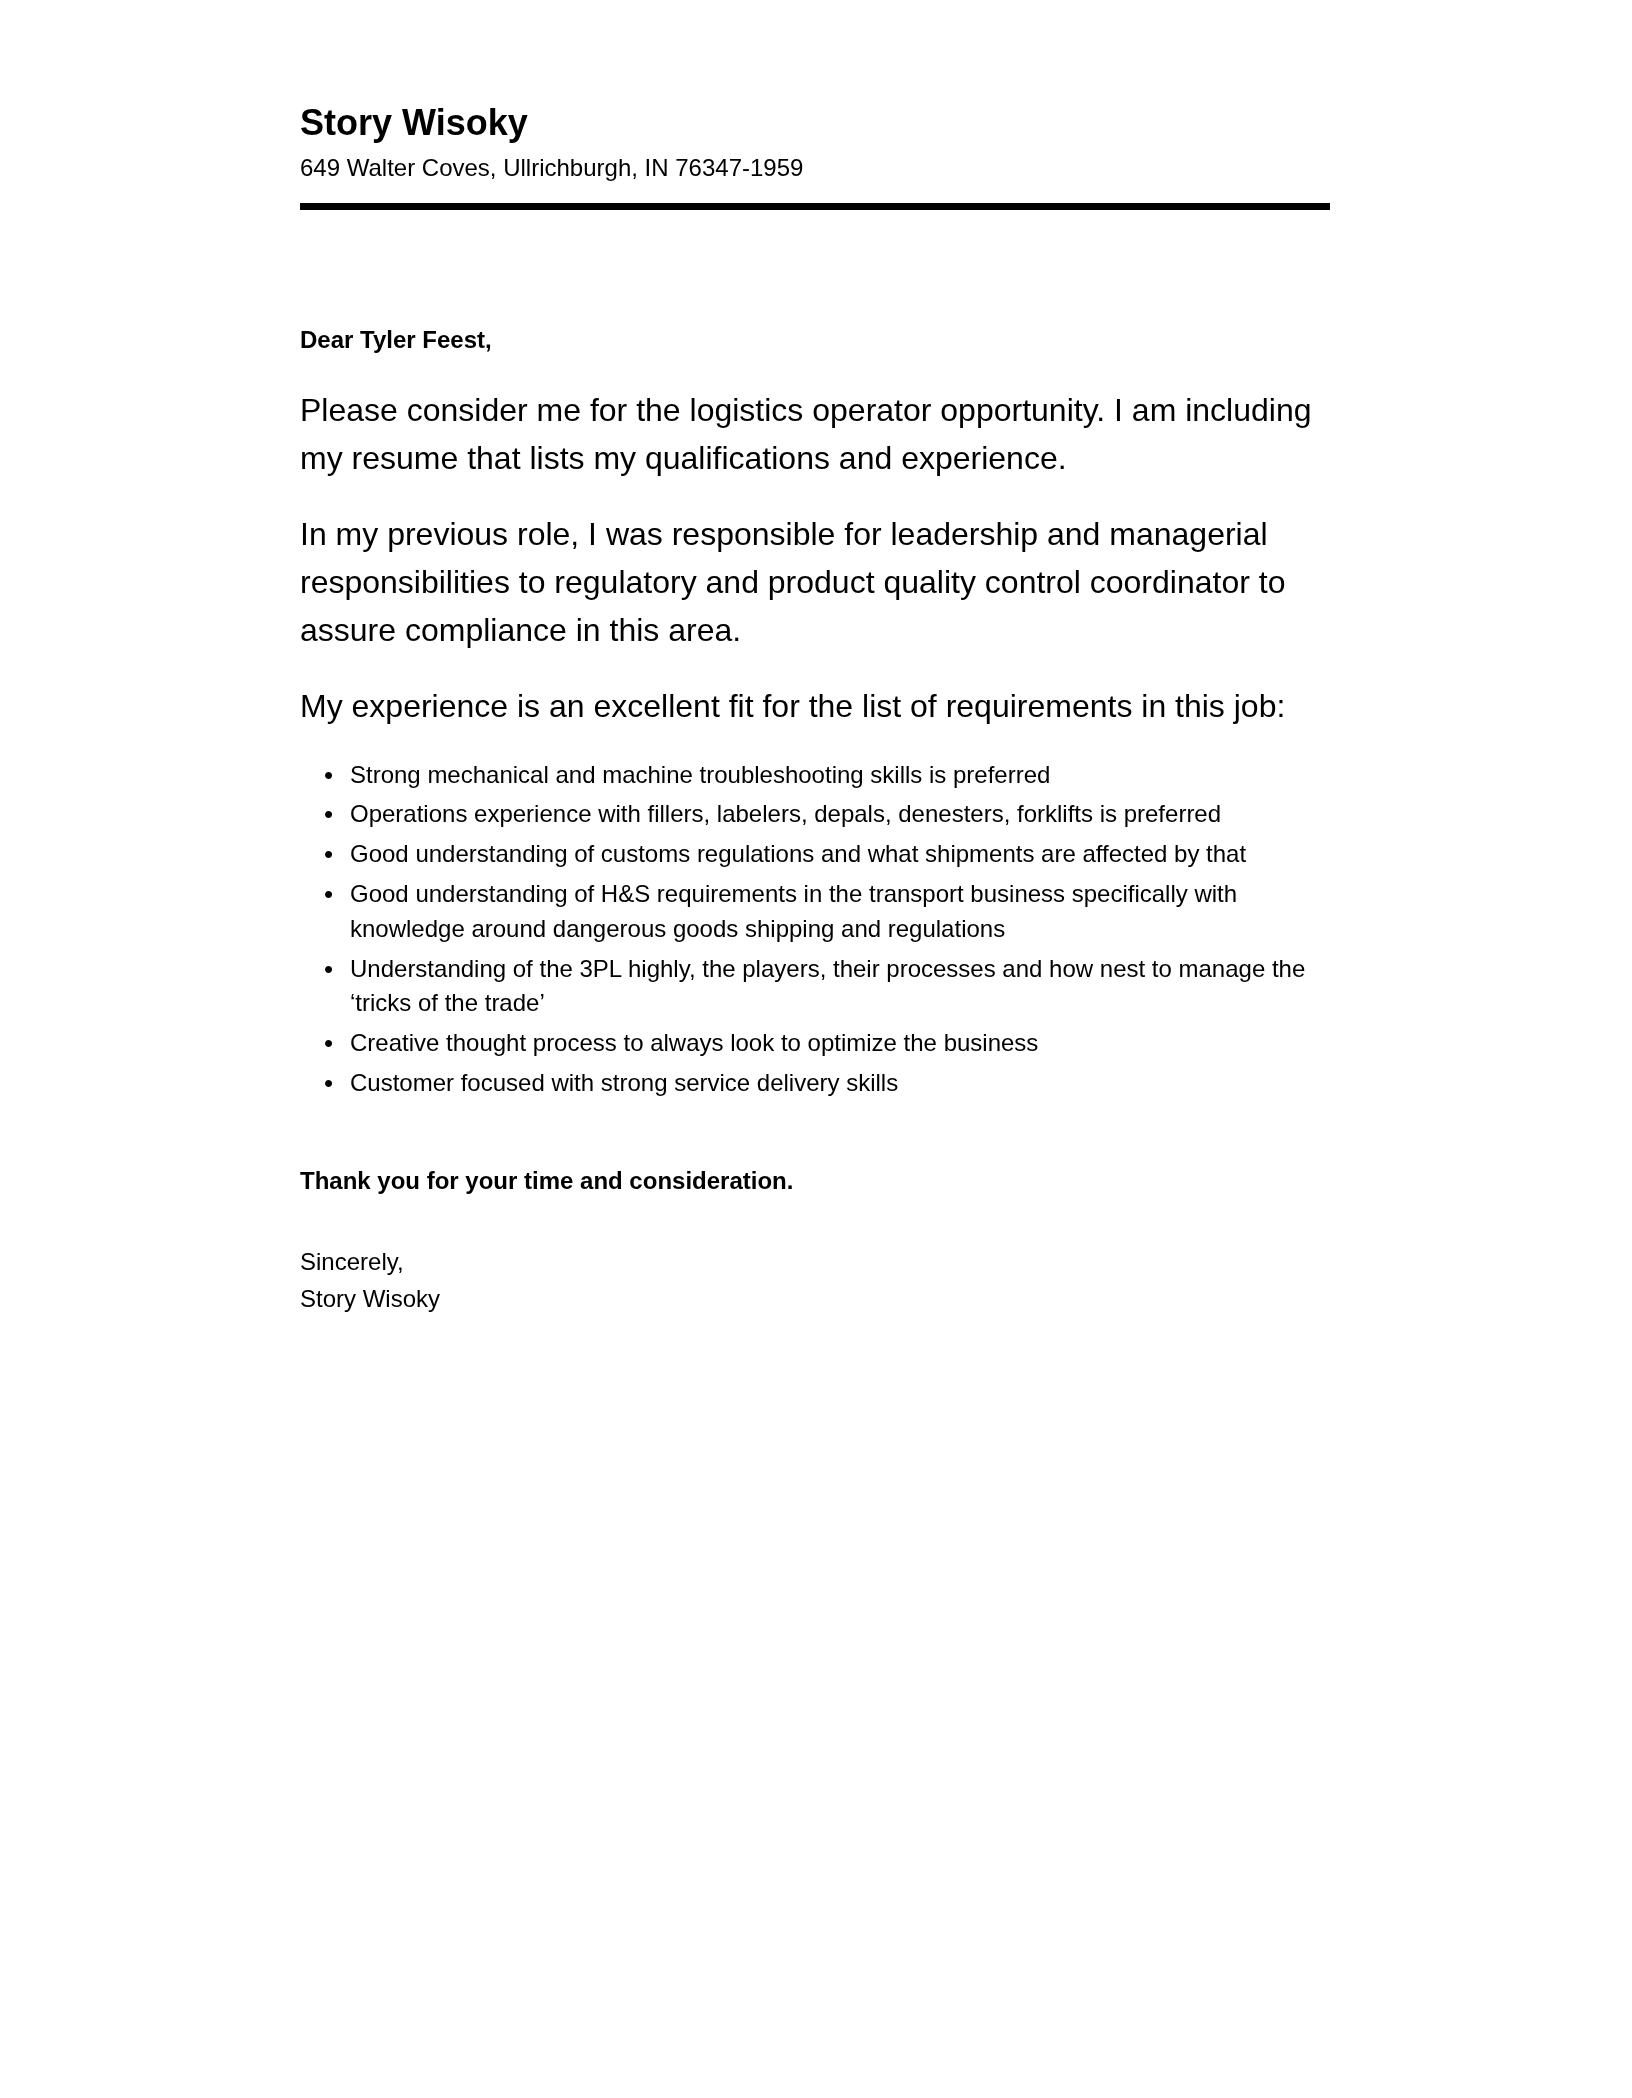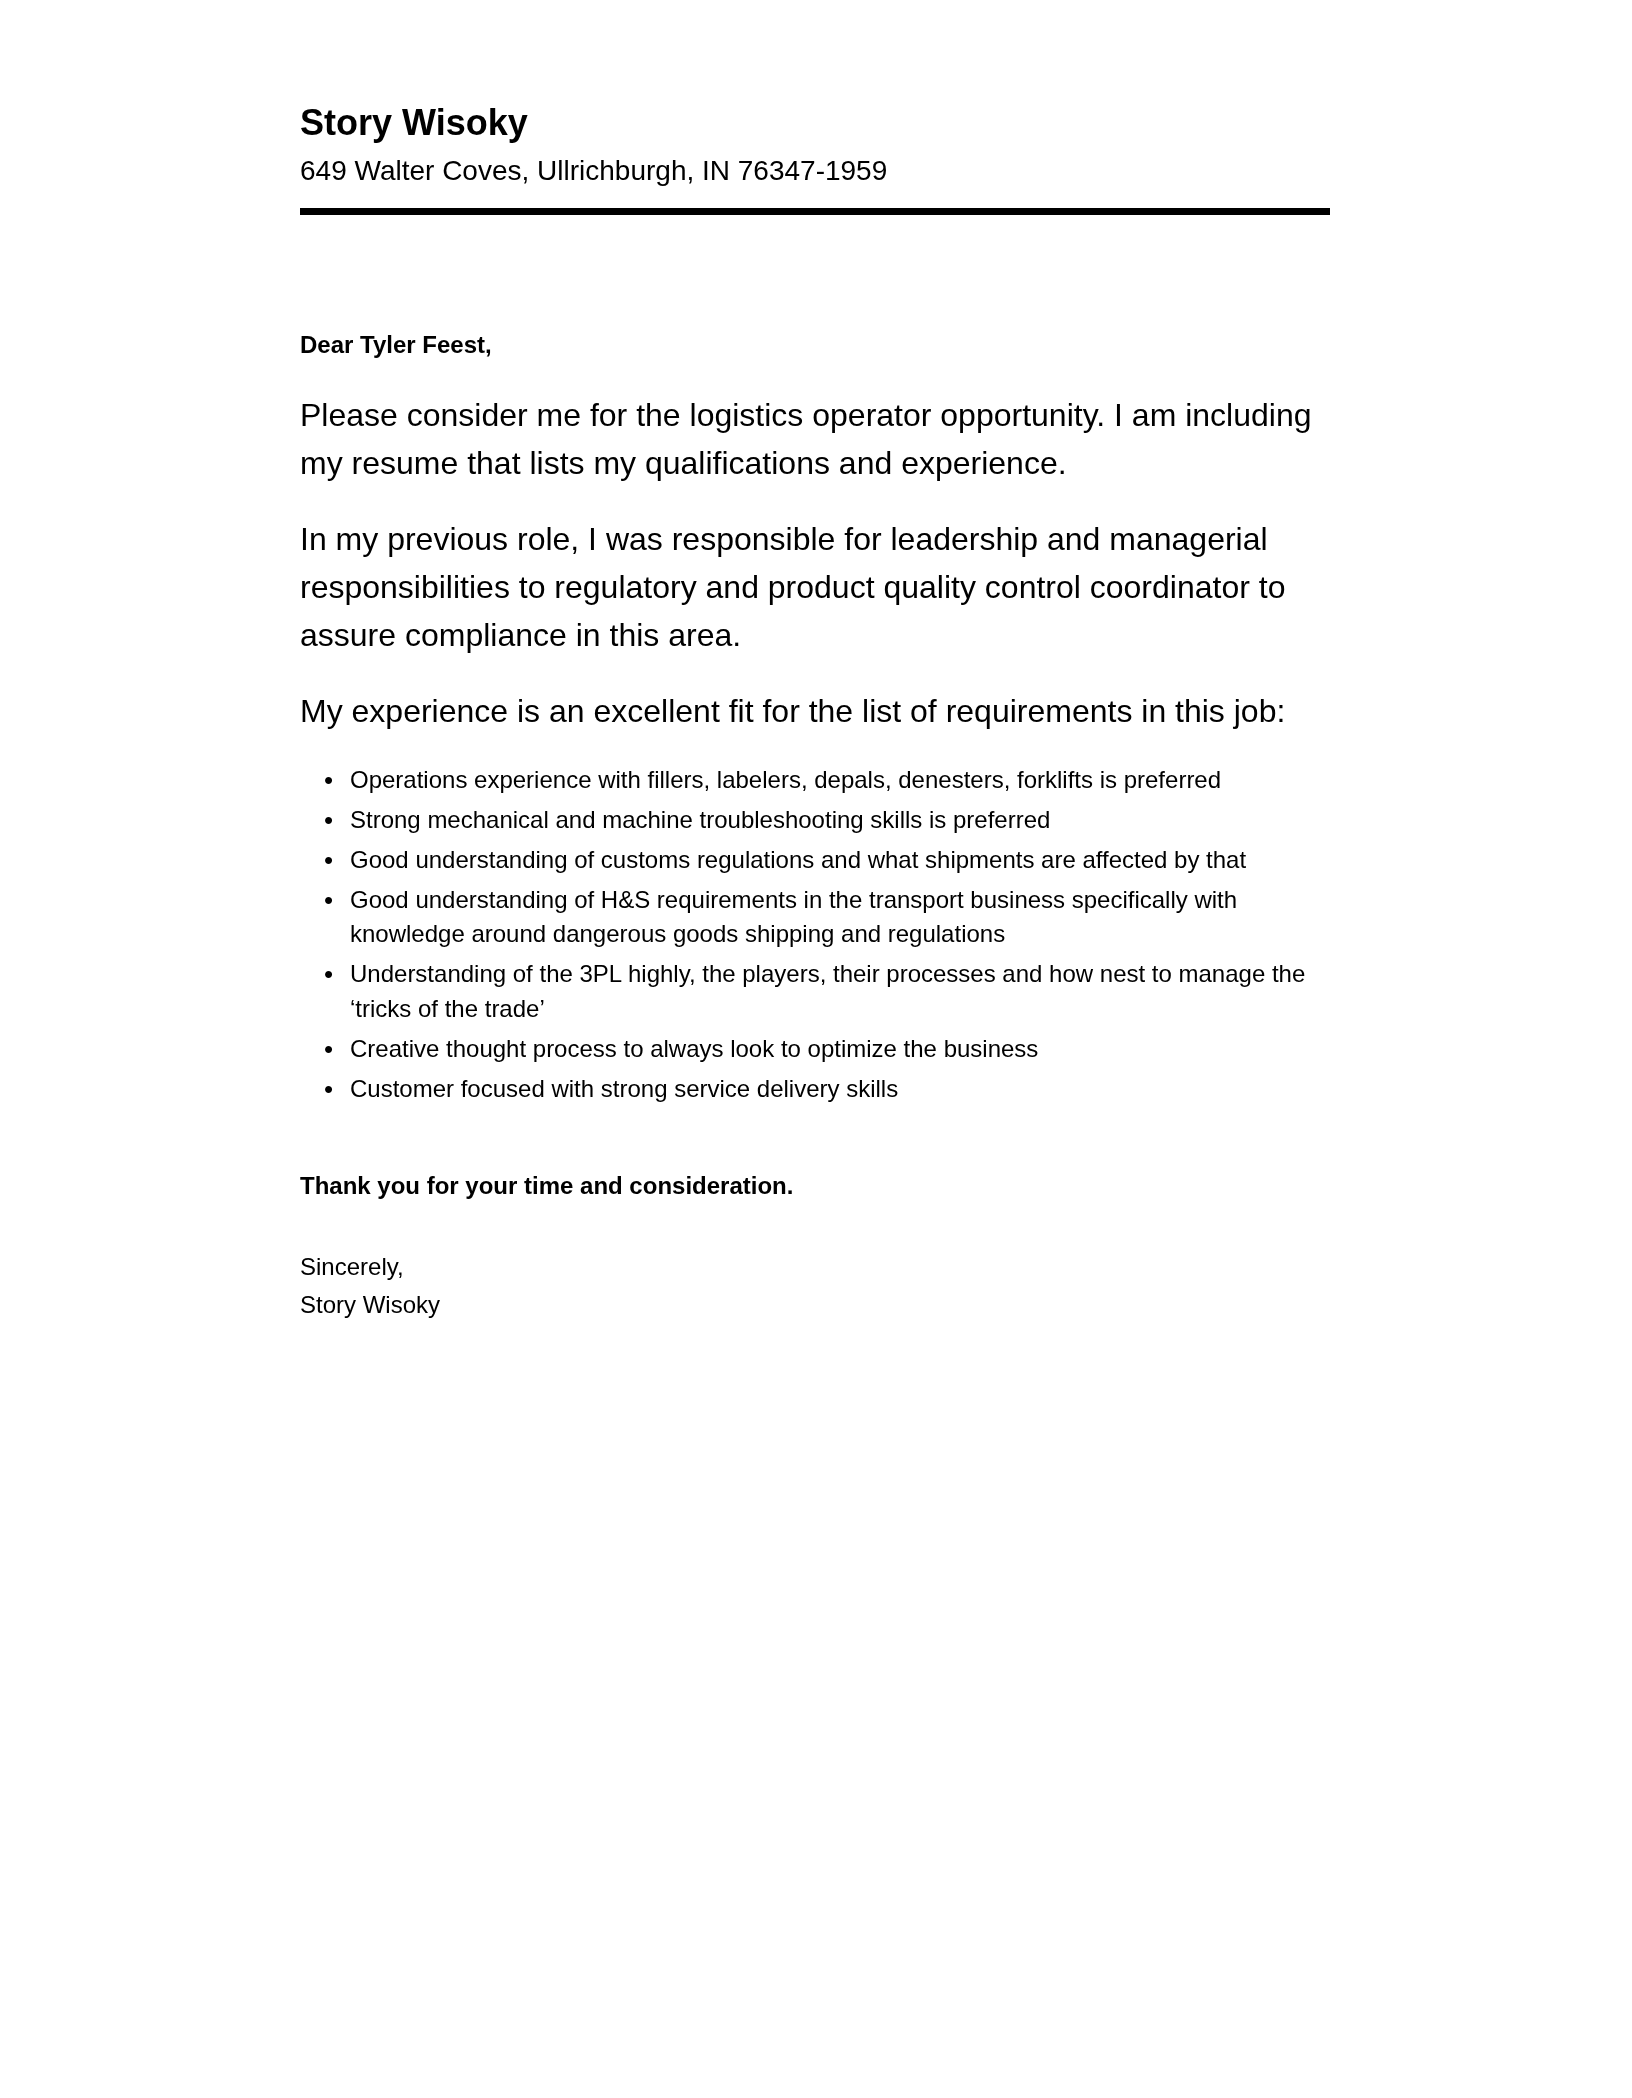--- a/index.html
+++ b/index.html
@@ -20,21 +20,21 @@
     background: #ffffff;
     padding: 100px 152px 0 150px;
   }
   .sender-name {
     font-size: 36px;
     font-weight: 700;
     line-height: 1.25;
     margin: 0;
   }
   .sender-address {
-    font-size: 28px;
+    font-size: 24px;
     line-height: 1.4;
     margin: 6px 0 0 0;
   }
   .divider {
     margin-top: 18px;
     height: 3px;
     border-top: 5px solid #000;
     border-bottom: 2px solid #000;
     background: transparent;
   }
@@ -94,22 +94,22 @@
 
   <div class="salutation">Dear Tyler Feest,</div>
 
   <p class="body-paragraph">Please consider me for the logistics operator opportunity. I am including my resume that lists my qualifications and experience.</p>
 
   <p class="body-paragraph">In my previous role, I was responsible for leadership and managerial responsibilities to regulatory and product quality control coordinator to assure compliance in this area.</p>
 
   <p class="body-paragraph">My experience is an excellent fit for the list of requirements in this job:</p>
 
   <ul class="requirements">
+    <li>Strong mechanical and machine troubleshooting skills is preferred</li>
     <li>Operations experience with fillers, labelers, depals, denesters, forklifts is preferred</li>
-    <li>Strong mechanical and machine troubleshooting skills is preferred</li>
     <li>Good understanding of customs regulations and what shipments are affected by that</li>
     <li>Good understanding of H&amp;S requirements in the transport business specifically with knowledge around dangerous goods shipping and regulations</li>
     <li>Understanding of the 3PL highly, the players, their processes and how nest to manage the ‘tricks of the trade’</li>
     <li>Creative thought process to always look to optimize the business</li>
     <li>Customer focused with strong service delivery skills</li>
   </ul>
 
   <div class="closing">Thank you for your time and consideration.</div>
 
   <div class="signoff-block">

